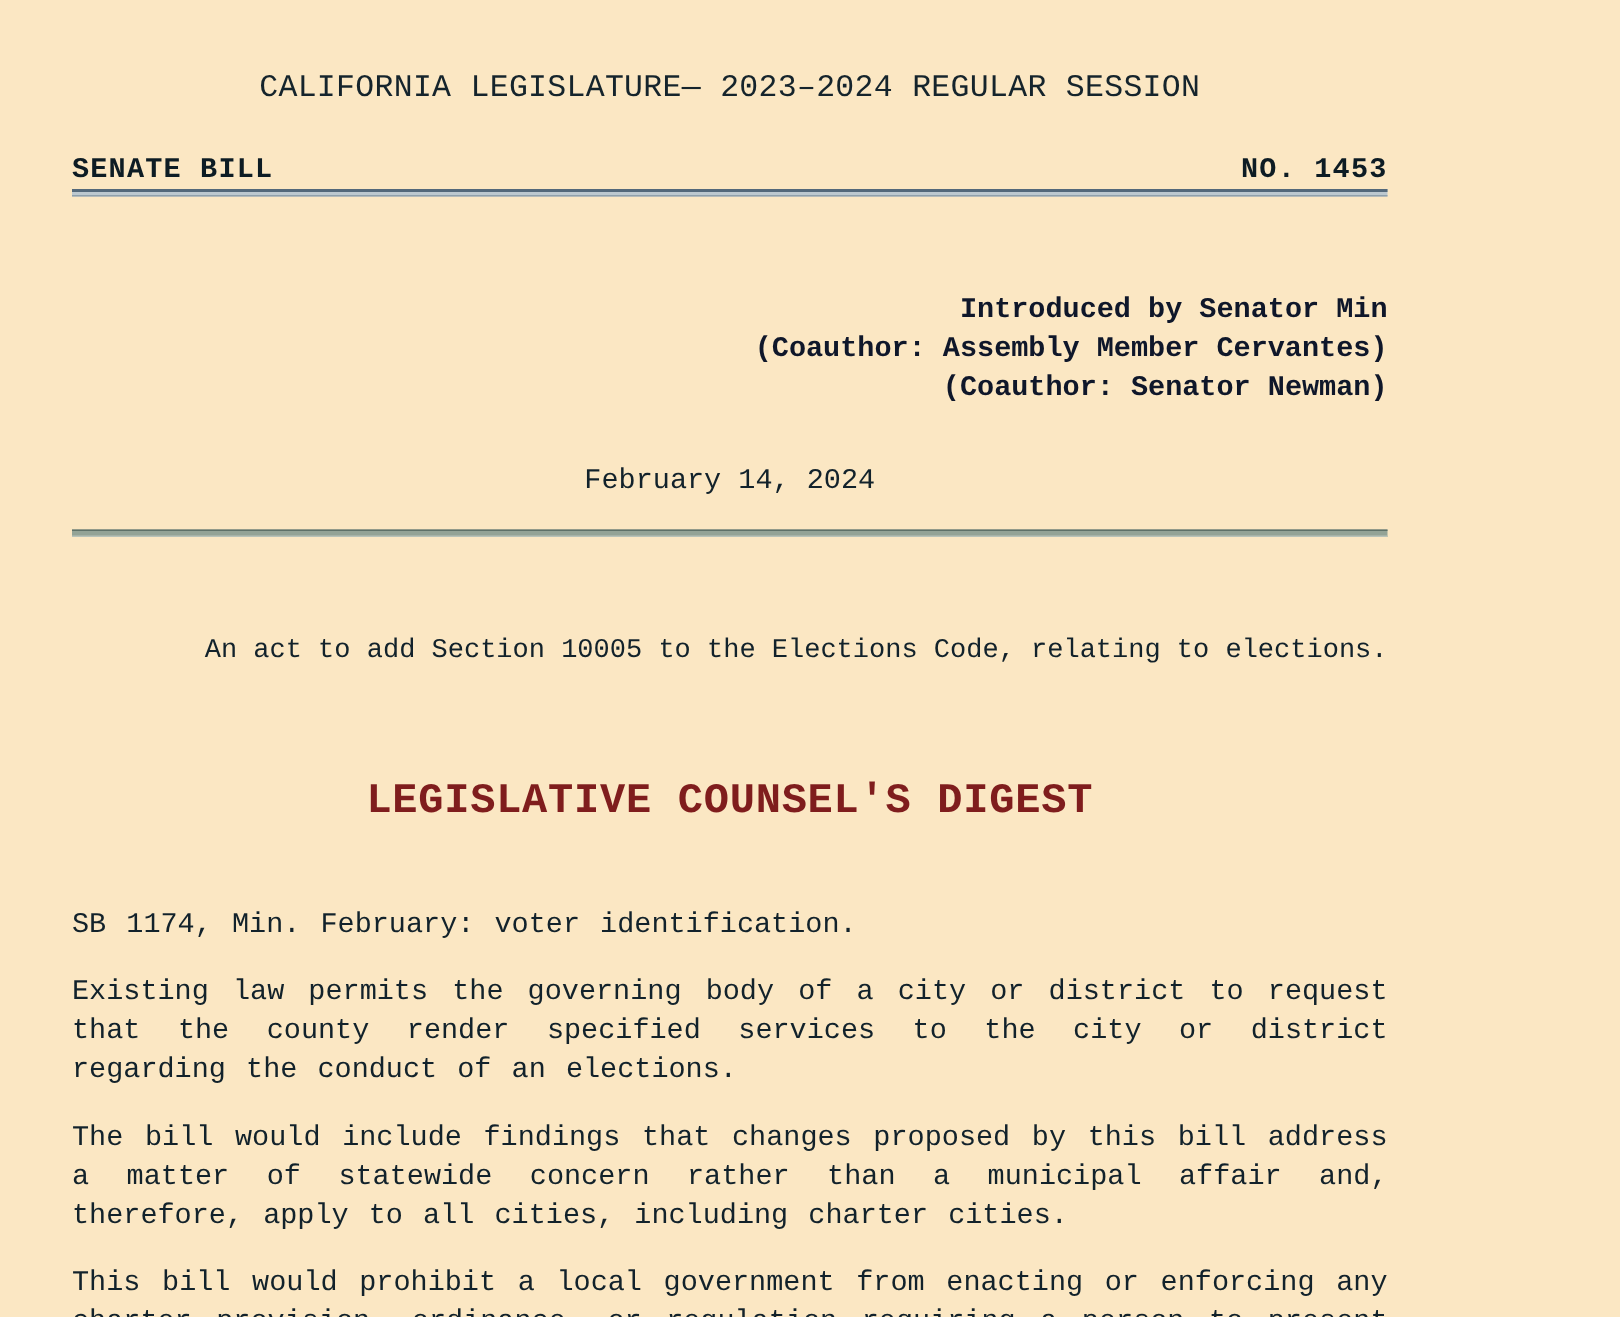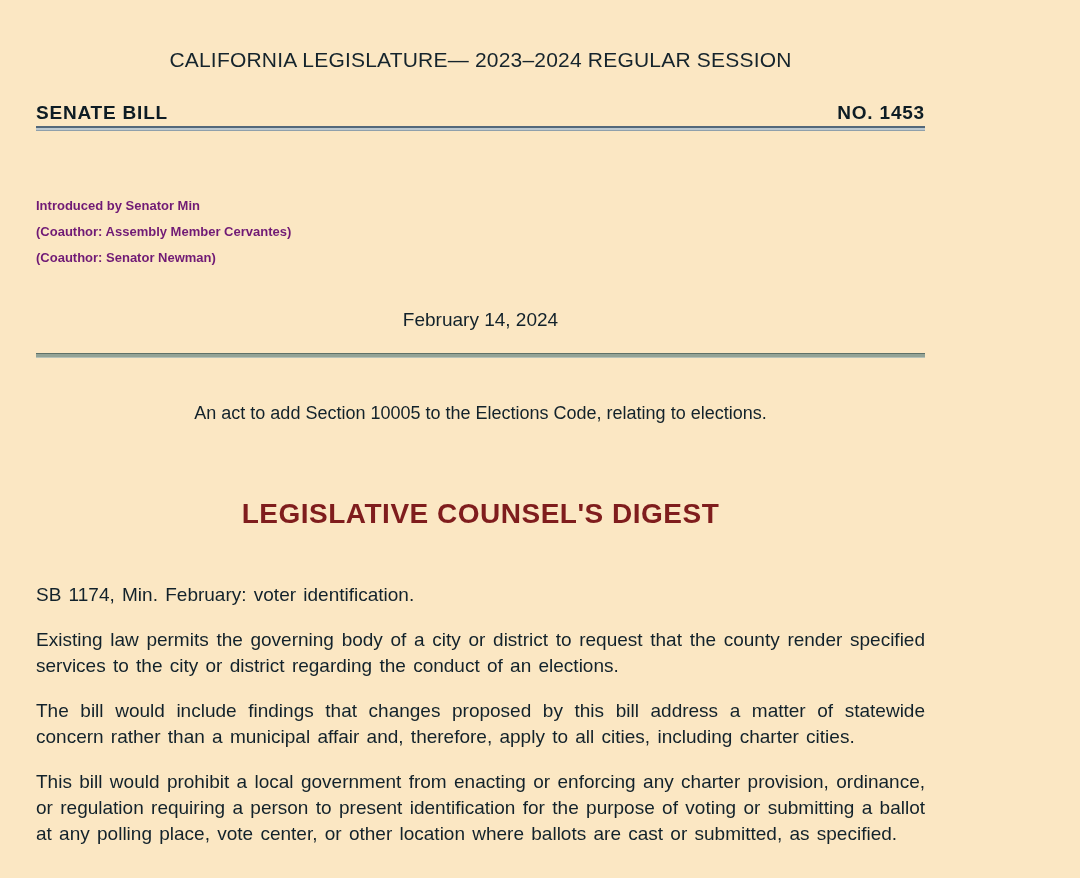--- a/index.html
+++ b/index.html
@@ -7,22 +7,22 @@
     padding: 0;
     background: #fbe7c3;
   }
   .page {
     position: relative;
     width: 961px;
     height: 878px;
     box-sizing: border-box;
     background: #fbe7c3;
     color: #12222b;
-    font-family: Liberation Sans, sans-serif;
-    padding: 48px 36px 0 36px;
+    font-family: Liberation Mono, monospace;
+    padding: 48px 36px 0 48px;
     overflow: hidden;
   }
   .session-line {
     text-align: center;
     font-size: 21px;
     line-height: 24px;
     letter-spacing: 0.2px;
     color: #15242c;
   }
   .bill-row {
@@ -38,44 +38,44 @@
   }
   .rule-header {
     margin-top: 2px;
     height: 2px;
     background: #bcc8cf;
     border-top: 2px solid #53687a;
     border-bottom: 1px solid #8fa0ab;
   }
   .intro-block {
     margin-top: 62px;
-    text-align: left;
+    text-align: right;
     font-weight: bold;
-    font-size: 13px;
+    font-size: 19px;
     line-height: 26px;
-    color: #701a75;
+    color: #0f172a;
   }
   .intro-date {
     margin-top: 37px;
     text-align: center;
     font-size: 19px;
     line-height: 24px;
   }
   .rule-section {
     margin-top: 21px;
     height: 3px;
     background: #93a396;
     border-top: 1px solid #5e7168;
     border-bottom: 1px solid #b7c2b8;
   }
   .act-clause {
-    margin: 43px 0 0 0;
+    margin: 64px 0 0 0;
     font-size: 18px;
     line-height: 24px;
-    text-align: center;
+    text-align: right;
   }
   .digest-heading {
     margin: 73px 0 52px 0;
     text-align: center;
     font-size: 28px;
     line-height: 32px;
     font-weight: bold;
     letter-spacing: 0.5px;
     color: #7f1d1d;
   }

